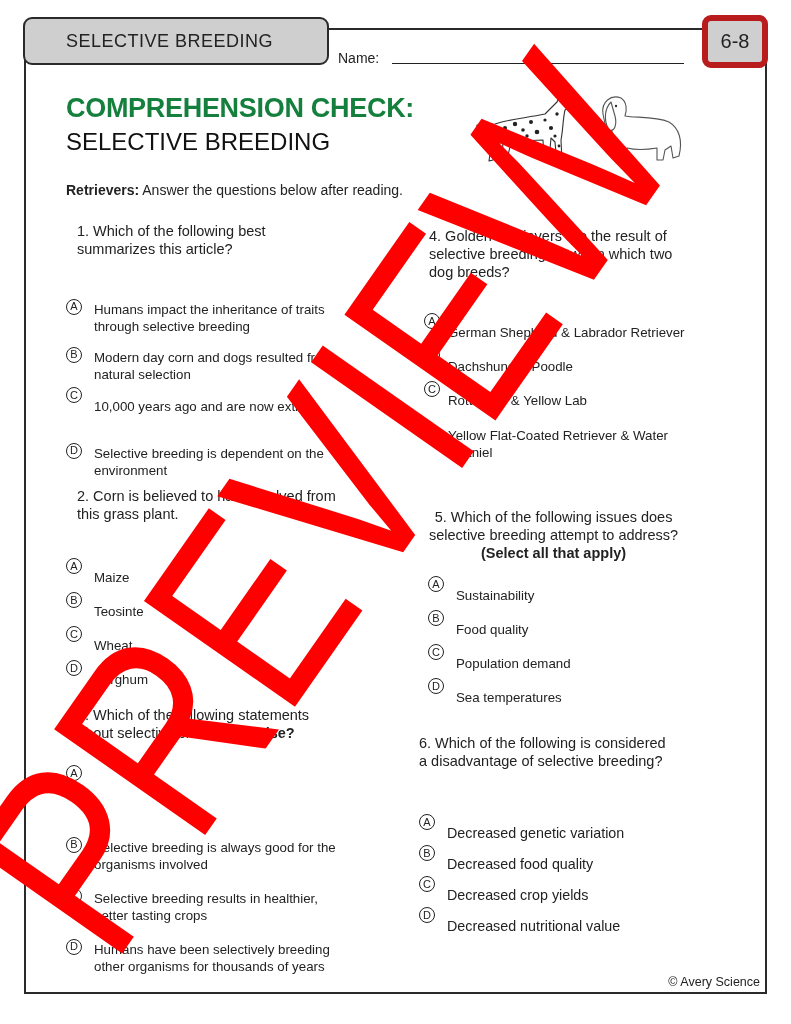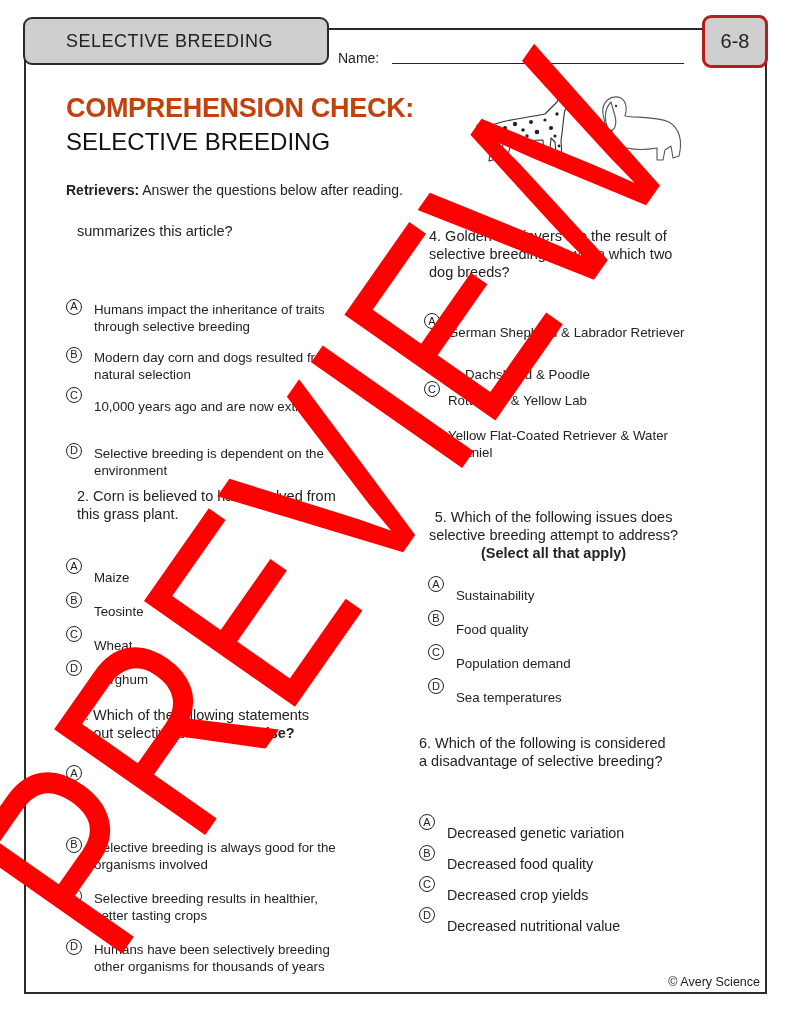--- a/index.html
+++ b/index.html
@@ -14,26 +14,26 @@
   }
   .topline { position: absolute; left: 328px; top: 28px; width: 376px; height: 0; border-top: 2px solid #2a2a2a; }
   .tab {
     position: absolute; left: 23px; top: 17px; width: 306px; height: 48px;
     background: #cfcfcf; border: 2px solid #2a2a2a; border-radius: 9px; box-sizing: border-box;
     font-size: 18px; letter-spacing: 0.5px; color: #222;
     display: flex; align-items: center; padding-left: 41px;
   }
   .grade {
     position: absolute; left: 702px; top: 15px; width: 66px; height: 53px;
-    background: #cfcfcf; border: 3px solid #b91c1c; border-radius: 9px; box-sizing: border-box;
+    background: #cfcfcf; border: 6px solid #b91c1c; border-radius: 9px; box-sizing: border-box;
     font-size: 20px; display: flex; align-items: center; justify-content: center; color: #222;
   }
   .name-label { position: absolute; left: 338px; top: 50px; font-size: 14px; color: #222; }
   .name-line { position: absolute; left: 392px; top: 63px; width: 292px; border-top: 1.3px solid #222; }
-  .title-main { position: absolute; left: 66px; top: 93px; font-size: 27px; font-weight: bold; color: #c2410c; letter-spacing: -0.3px; }
+  .title-main { position: absolute; left: 66px; top: 93px; font-size: 27px; font-weight: bold; color: #15803d; letter-spacing: -0.3px; }
   .title-sub { position: absolute; left: 66px; top: 128px; font-size: 24px; color: #111; }
   .dogs { position: absolute; left: 465px; top: 80px; width: 225px; height: 90px; }
   .directions { position: absolute; left: 66px; top: 182px; font-size: 14px; color: #222; }
   .directions b { font-weight: bold; }
   .q { position: absolute; font-size: 14.5px; line-height: 18px; color: #222; }
   .opt { position: absolute; display: flex; align-items: center; font-size: 13.3px; line-height: 17px; color: #222; }
   .circ {
     width: 16px; height: 16px; border: 1.3px solid #222; border-radius: 50%;
     display: inline-flex; align-items: center; justify-content: center;
     font-size: 11px; margin-right: 12px; flex: 0 0 auto; box-sizing: border-box; line-height: 1;
@@ -85,20 +85,21 @@
   <g fill="#fff" stroke="#555" stroke-width="1.1" stroke-linejoin="round">
     <path d="M138 34 C136 22 146 14 156 18 C162 22 162 30 160 36 C170 38 190 36 204 42 C214 48 218 60 214 76 L208 78 L206 66 L200 70 L198 80 L192 80 L192 68 C180 70 170 70 162 68 L160 80 L154 80 L154 64 C150 60 146 52 146 46 L140 44 Z"></path>
     <path d="M146 22 C140 28 138 40 144 50 C150 52 152 44 150 36 Z"></path>
   </g>
   <circle cx="151" cy="26" r="1.2" fill="#333"></circle>
 </svg>
 
 <div class="directions"><b>Retrievers:</b><span> Answer the questions below after reading.</span></div>
 
 <div class="q" style="left:77px; top:222px;">
+  <div>1.  Which of the following best</div>
   <div>summarizes this article?</div>
 </div>
 <div class="opt" style="left:66px; top:278px;">
     <span class="circ">A</span>
     <span class="opt-text">
       <span style="display:block">Humans impact the inheritance of traits</span>
       <span style="display:block">through selective breeding</span>
     </span>
   </div>
 <div class="opt" style="left:66px; top:326px;">
@@ -174,21 +175,21 @@
 
 <div class="q" style="left:429px; top:227px;">
   <div>4. Golden Retrievers are the result of</div>
   <div>selective breeding between which two</div>
   <div>dog breeds?</div>
 </div>
 <div class="opt" style="left:424px; top:301px;">
     <span class="circ" style="margin-right:8px">A</span>
     <span class="opt-text">German Shepherd &amp; Labrador Retriever</span>
   </div>
-<div class="opt" style="left:424px; top:343px;gap:17px;">
+<div class="opt" style="left:424px; top:335px;">
     <span class="circ" style="margin-right:8px">B</span>
     <span class="opt-text">Dachshund &amp; Poodle</span>
   </div>
 <div class="opt" style="left:424px; top:369px;">
     <span class="circ" style="margin-right:8px">C</span>
     <span class="opt-text">Rottweiler &amp; Yellow Lab</span>
   </div>
 <div class="opt" style="left:424px; top:404px;">
     <span class="circ" style="margin-right:8px">D</span>
     <span class="opt-text">

